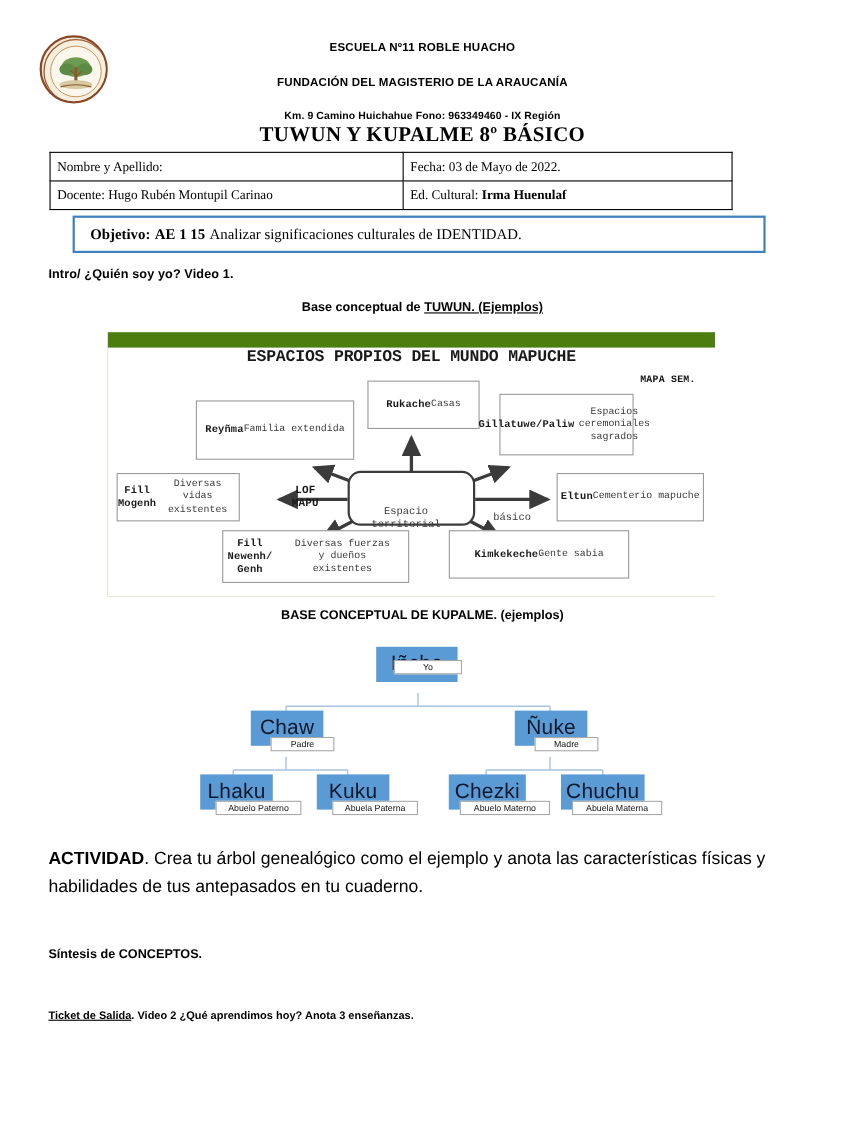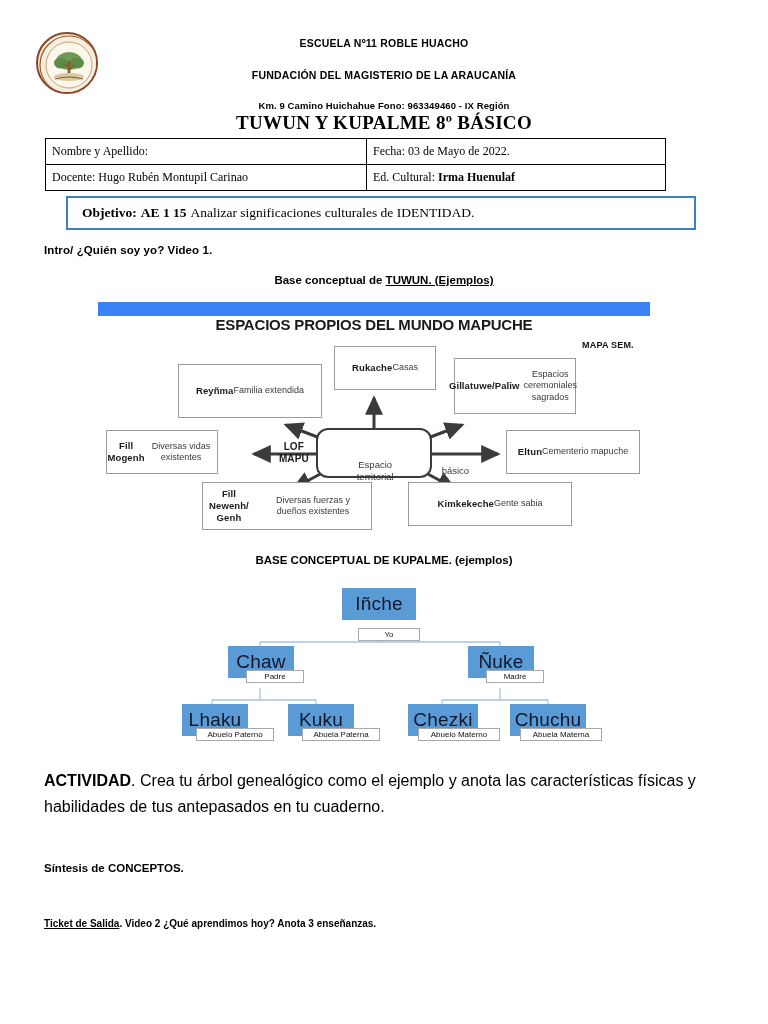--- a/index.html
+++ b/index.html
@@ -130,21 +130,22 @@
     font-size: 11.5px;
     font-weight: bold;
   }
   .tuwun-heading .u { text-decoration: underline; }
 
   .tuwun-figure {
     position: absolute;
     left: 98px; top: 302px;
     width: 552px;
     height: 240px;
-    background: #3b82f6;
+    background: #4d7c0f;
+    font-family: Liberation Mono, monospace;
   }
   .tuwun-figure .fig-inner {
     position: absolute;
     left: 0; top: 0; right: 0; bottom: 0;
     background: #ffffff;
     top: 14px;
   }
   .fig-title {
     position: absolute;
     left: 0; top: 14px;
@@ -392,21 +393,21 @@
 
       <path d="M190 42 L190 54 M70 54 L310 54 M70 54 L70 66 M310 54 L310 66"></path>
 
       <path d="M70 100 L70 112 M22 112 L126 112 M22 112 L22 124 M126 112 L126 124"></path>
 
       <path d="M310 100 L310 112 M252 112 L358 112 M252 112 L252 124 M358 112 L358 124"></path>
     </g>
   </svg>
 
   <div class="tbox" style="left:152px; top:0px; width:74px; height:32px; font-size:19px;">Iñche</div>
-  <div class="tlabel" style="left:168px; top:40px; width:62px; height:13px;">Yo</div>
+  <div class="tlabel" style="left:168px; top:12px; width:62px; height:13px;">Yo</div>
 
   <div class="tbox" style="left:38px; top:58px; width:66px; height:32px; font-size:19px;">Chaw</div>
   <div class="tlabel" style="left:56px; top:82px; width:58px; height:13px;">Padre</div>
 
   <div class="tbox" style="left:278px; top:58px; width:66px; height:32px; font-size:19px;">Ñuke</div>
   <div class="tlabel" style="left:296px; top:82px; width:58px; height:13px;">Madre</div>
 
   <div class="tbox" style="left:-8px; top:116px; width:66px; height:32px; font-size:19px;">Lhaku</div>
   <div class="tlabel" style="left:6px; top:140px; width:78px; height:13px;">Abuelo Paterno</div>
 

